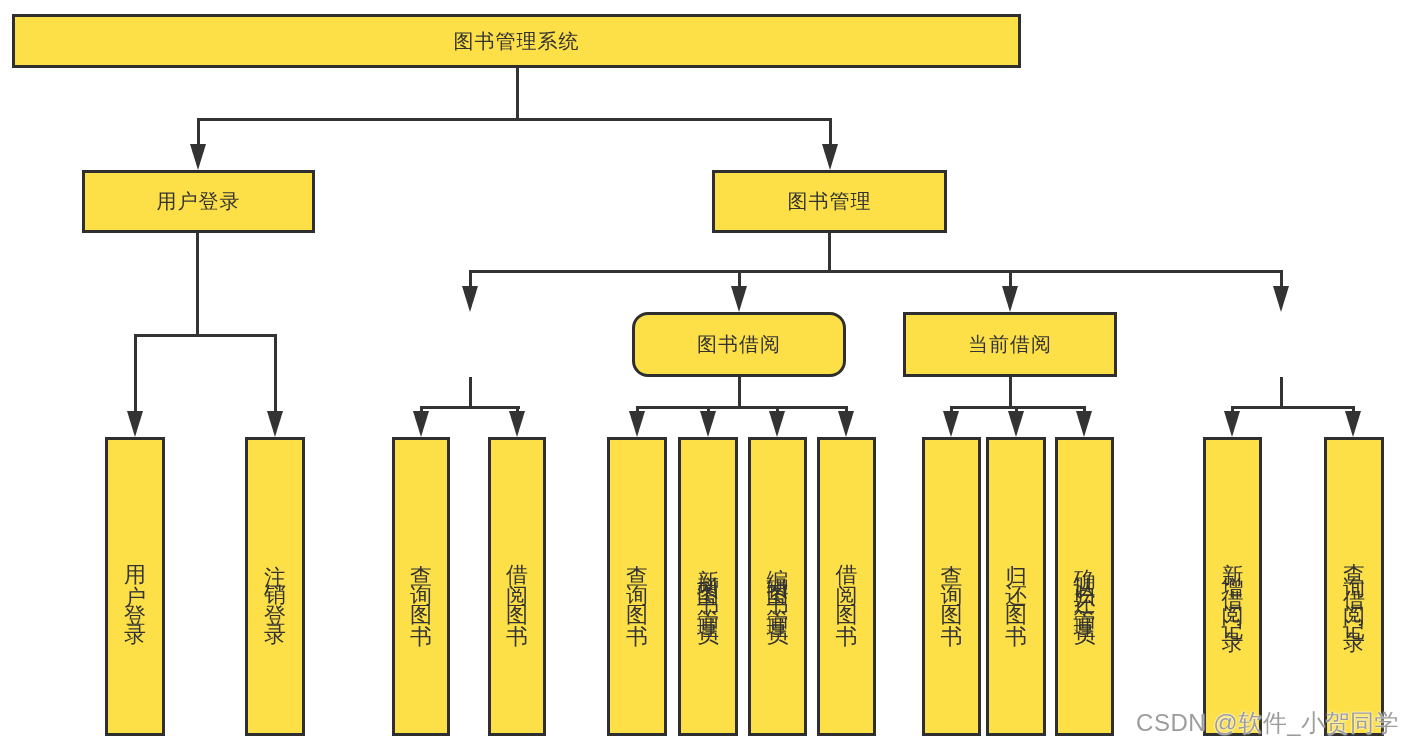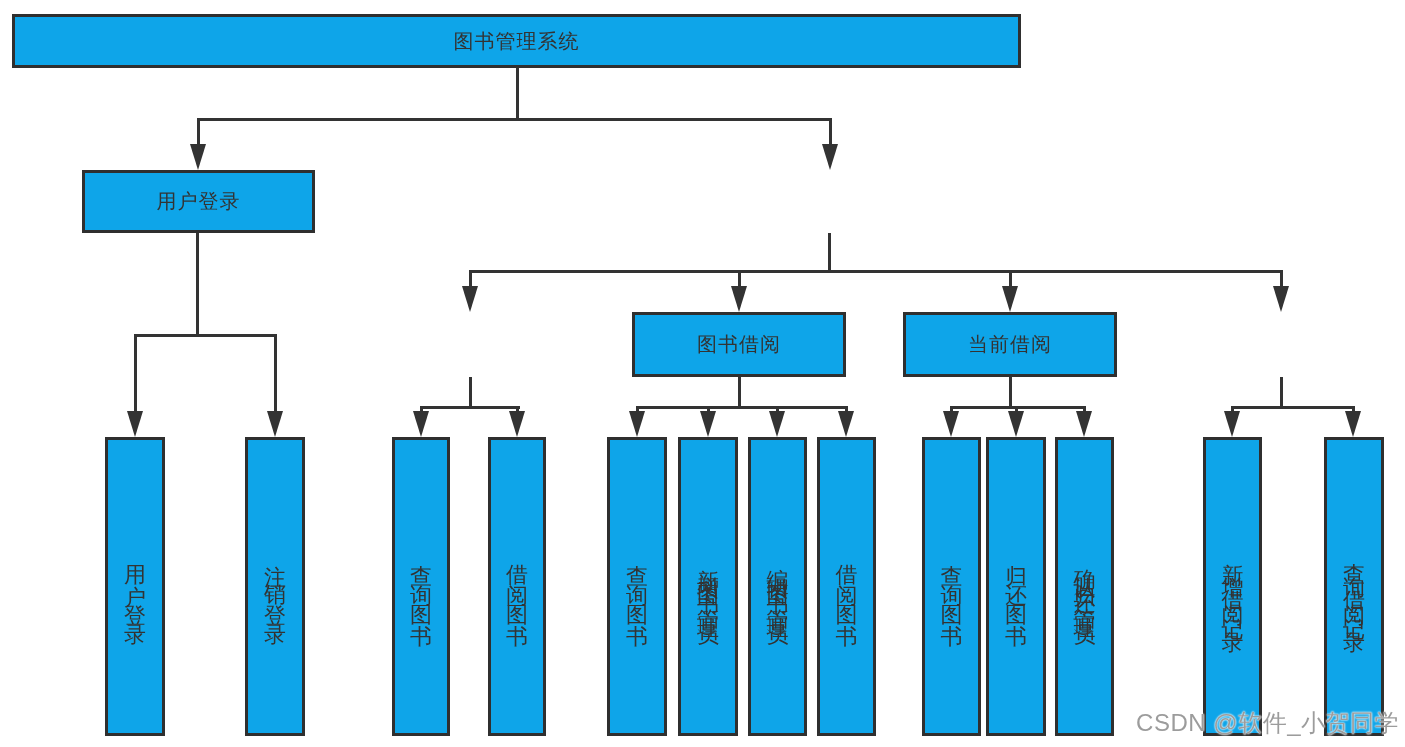--- a/index.html
+++ b/index.html
@@ -1,21 +1,21 @@
 <!DOCTYPE html>
 <html><head>
 <meta charset="utf-8">
 <style>
   html,body{margin:0;padding:0;background:#ffffff;}
   #stage{
     position:relative;width:1405px;height:747px;background:#ffffff;
     font-family:"Liberation Sans",sans-serif;color:#333;overflow:hidden;
   }
   .box{
-    position:absolute;box-sizing:border-box;border:3px solid #2f2f2f;background:#0ea5e9;
+    position:absolute;box-sizing:border-box;border:3px solid #2f2f2f;background:#fde047;
     display:flex;align-items:center;justify-content:center;
     font-size:20px;color:#333;letter-spacing:1px;
   }
   .leaf{border-width:3px;}
   .v-label{
     writing-mode:vertical-rl;text-orientation:mixed;
     font-size:22px;line-height:1;color:#333;
   }
   .hline,.vline{position:absolute;background:#333;}
   .hline{height:3px;}
@@ -33,23 +33,24 @@
 </style>
 </head>
 <body>
 
 <div id="stage">
 
   <div class="box" style="left:12px;top:14px;width:1009px;height:54px;">图书管理系统</div>
 
   <div class="box" style="left:82px;top:170px;width:233px;height:63px;">用户登录</div>
 
+  <div class="box" style="left:712px;top:170px;width:235px;height:63px;">图书管理</div>
 
 
-  <div class="box" style="left:632px;top:312px;width:214px;height:65px;">图书借阅</div>
+  <div class="box" style="left:632px;top:312px;width:214px;height:65px;border-radius:16px;">图书借阅</div>
 
   <div class="box" style="left:903px;top:312px;width:214px;height:65px;">当前借阅</div>
 
 
   <div class="box leaf" style="left:105px;top:437px;width:60px;height:299px;">
     <span class="v-label" style="letter-spacing: 20px;">用户登录</span>
   </div>
   <div class="box leaf" style="left:245px;top:437px;width:60px;height:299px;">
     <span class="v-label" style="letter-spacing: 20px;">注销登录</span>
   </div>

